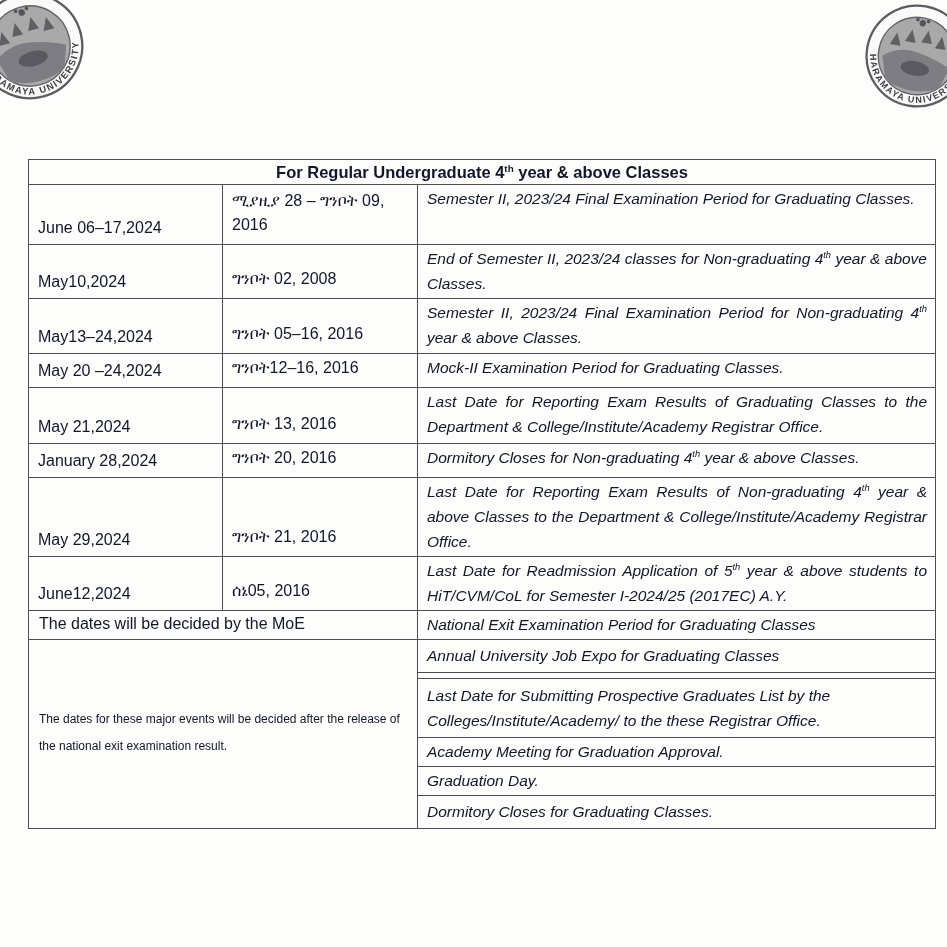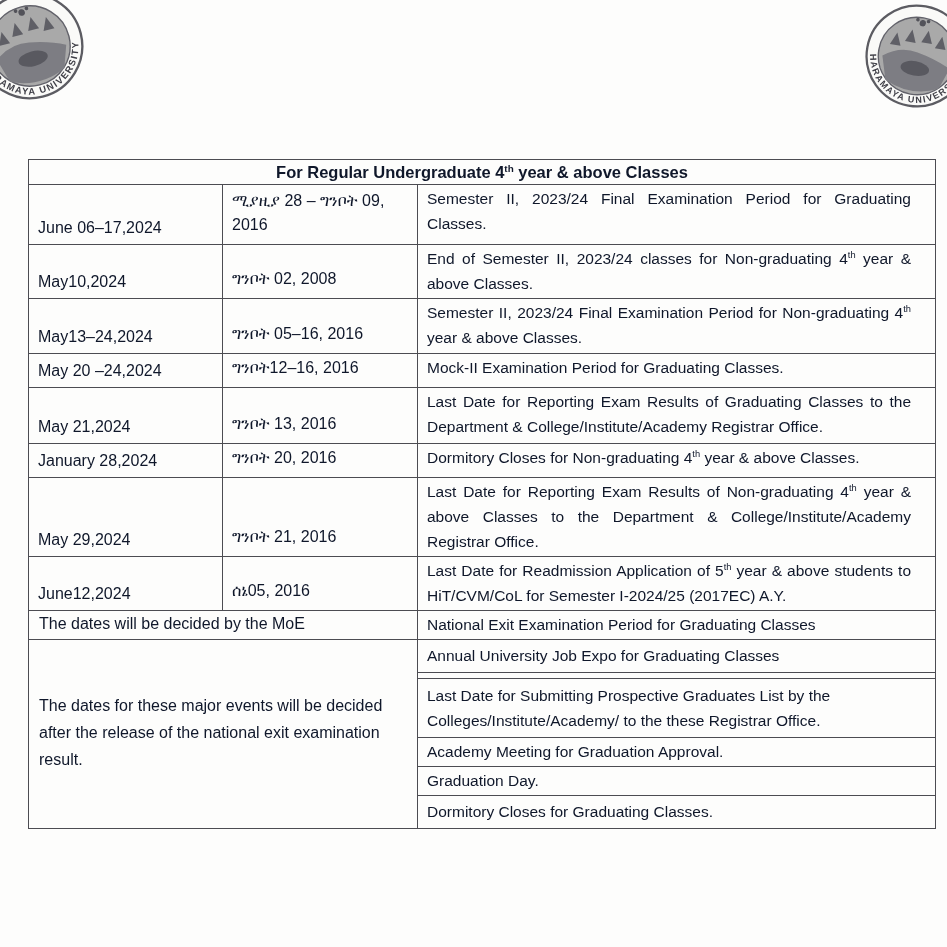--- a/index.html
+++ b/index.html
@@ -25,24 +25,24 @@
   
   table.cal {
     position:absolute; left:28px; top:147px; width:907px;
     border-collapse:collapse; table-layout:fixed;
     font-size:15.5px; color:#0f172a;margin-top:12px;
   }
   .cal td { border:1px solid #4c4c52; padding:2px 8px 5px 9px; overflow:hidden; }
   .cal td.thead { text-align:center; font-weight:bold; font-size:16.5px; vertical-align:middle; padding:2px; }
   .cal td.greg  { vertical-align:bottom; font-size:16px; padding-bottom:7px; }
   .cal td.eth   { vertical-align:bottom; font-size:16px; line-height:24px; padding-bottom:7px; }
-  .cal td.desc  { vertical-align:top; text-align:justify; line-height:25px; padding:1px 24px 2px 9px; }
+  .cal td.desc  { vertical-align:top; text-align:justify; line-height:25px; padding:1px 8px 2px 9px;font-style:italic; }
   .cal td.mid   { vertical-align:middle; text-align:left; }
   .cal td.note  { vertical-align:middle; font-size:16px; padding-left:10px; }
-  .cal td.pending { font-size:16px; line-height:27px; padding-right:14px; }
+  .cal td.pending { font-size:12px; line-height:27px; padding-right:14px; }
   .cal tr.spacer td { padding:0; }
 </style>
 </head>
 <body>
 
 <div class="page">
 
   <svg class="seal left" width="112" height="112" viewBox="0 0 120 120">
     <circle cx="60" cy="60" r="56" fill="#fafaf8" stroke="#5c5c62" stroke-width="2.5"></circle>
     <circle cx="60" cy="60" r="43" fill="#a9a9a9" stroke="#62626a" stroke-width="1.5"></circle>

